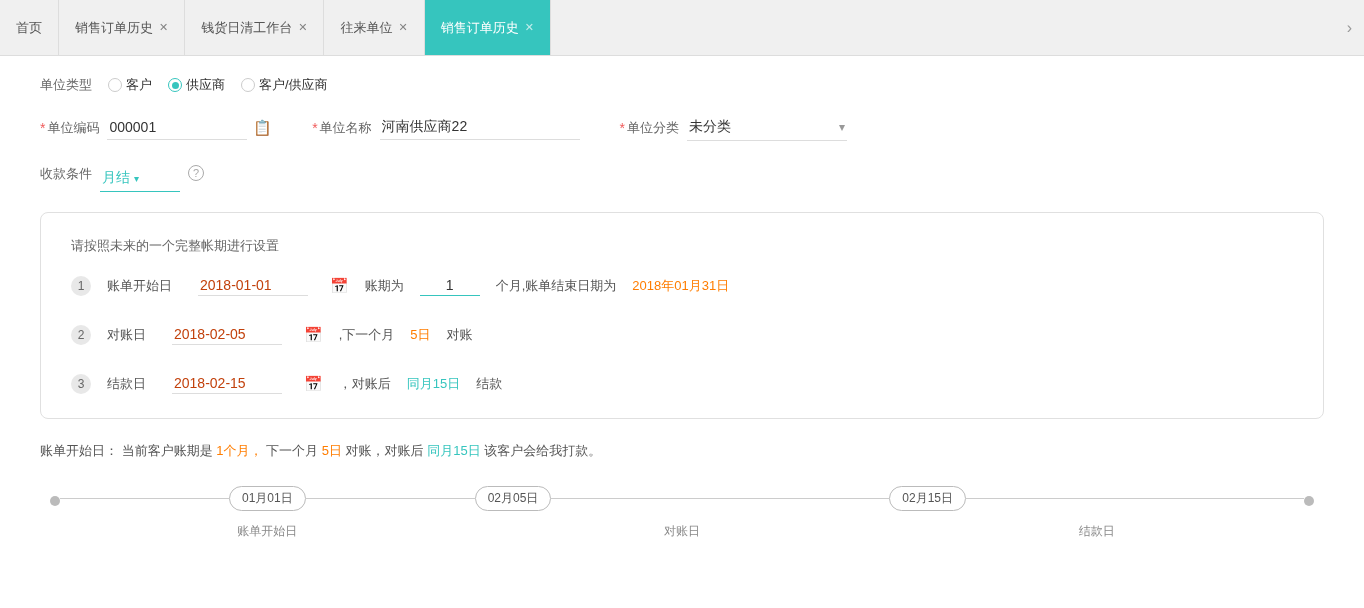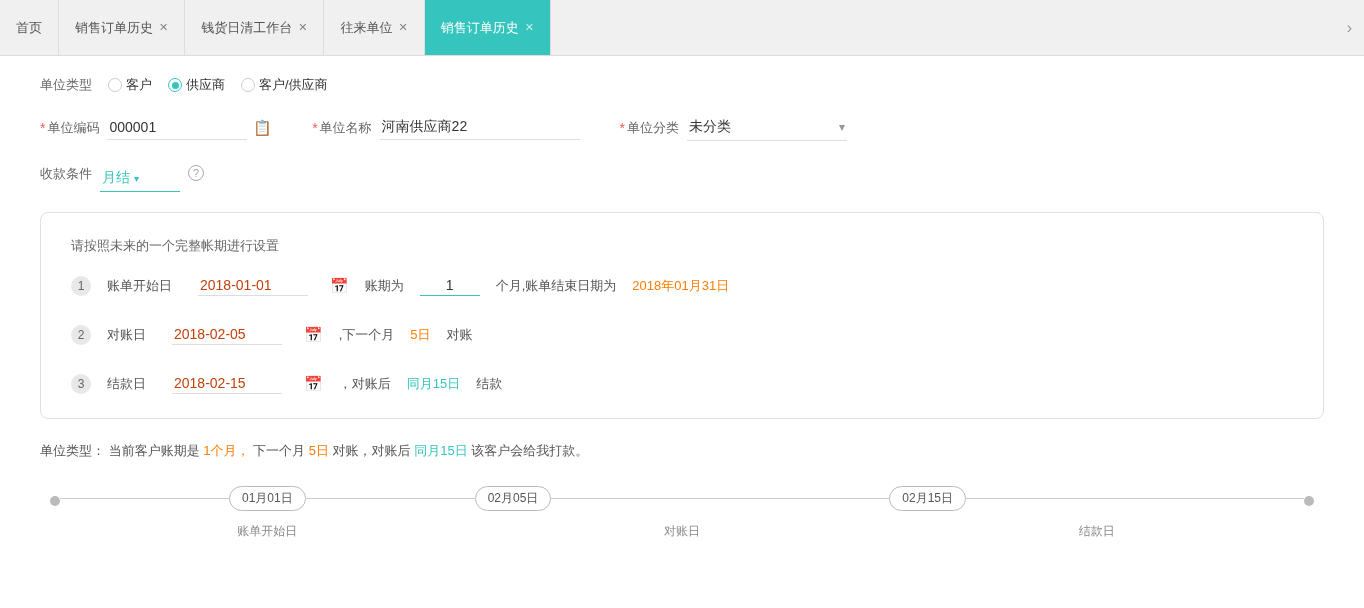--- a/index.html
+++ b/index.html
@@ -247,21 +247,21 @@
       <input class="period-date-input" type="text" value="2018-02-15" style="">
       <span class="calendar-icon">📅</span>
       <span class="period-text">，对账后</span>
       <span class="period-text highlight-teal">同月15日</span>
       <span class="period-text">结款</span>
     </div>
   </div>
 
   <div class="preview-section">
     <div class="preview-text">
-      <span>单位类型：</span>
+      <span>账单开始日：</span>
       <span>当前客户账期是</span>
       <span class="highlight-orange">1个月，</span>
       <span>下一个月</span>
       <span class="highlight-orange">5日</span>
       <span>对账，对账后</span>
       <span class="highlight-teal">同月15日</span>
       <span>该客户会给我打款。</span>
     </div>
 
     <div style="display:flex; align-items:flex-start; margin:0 10px;">

